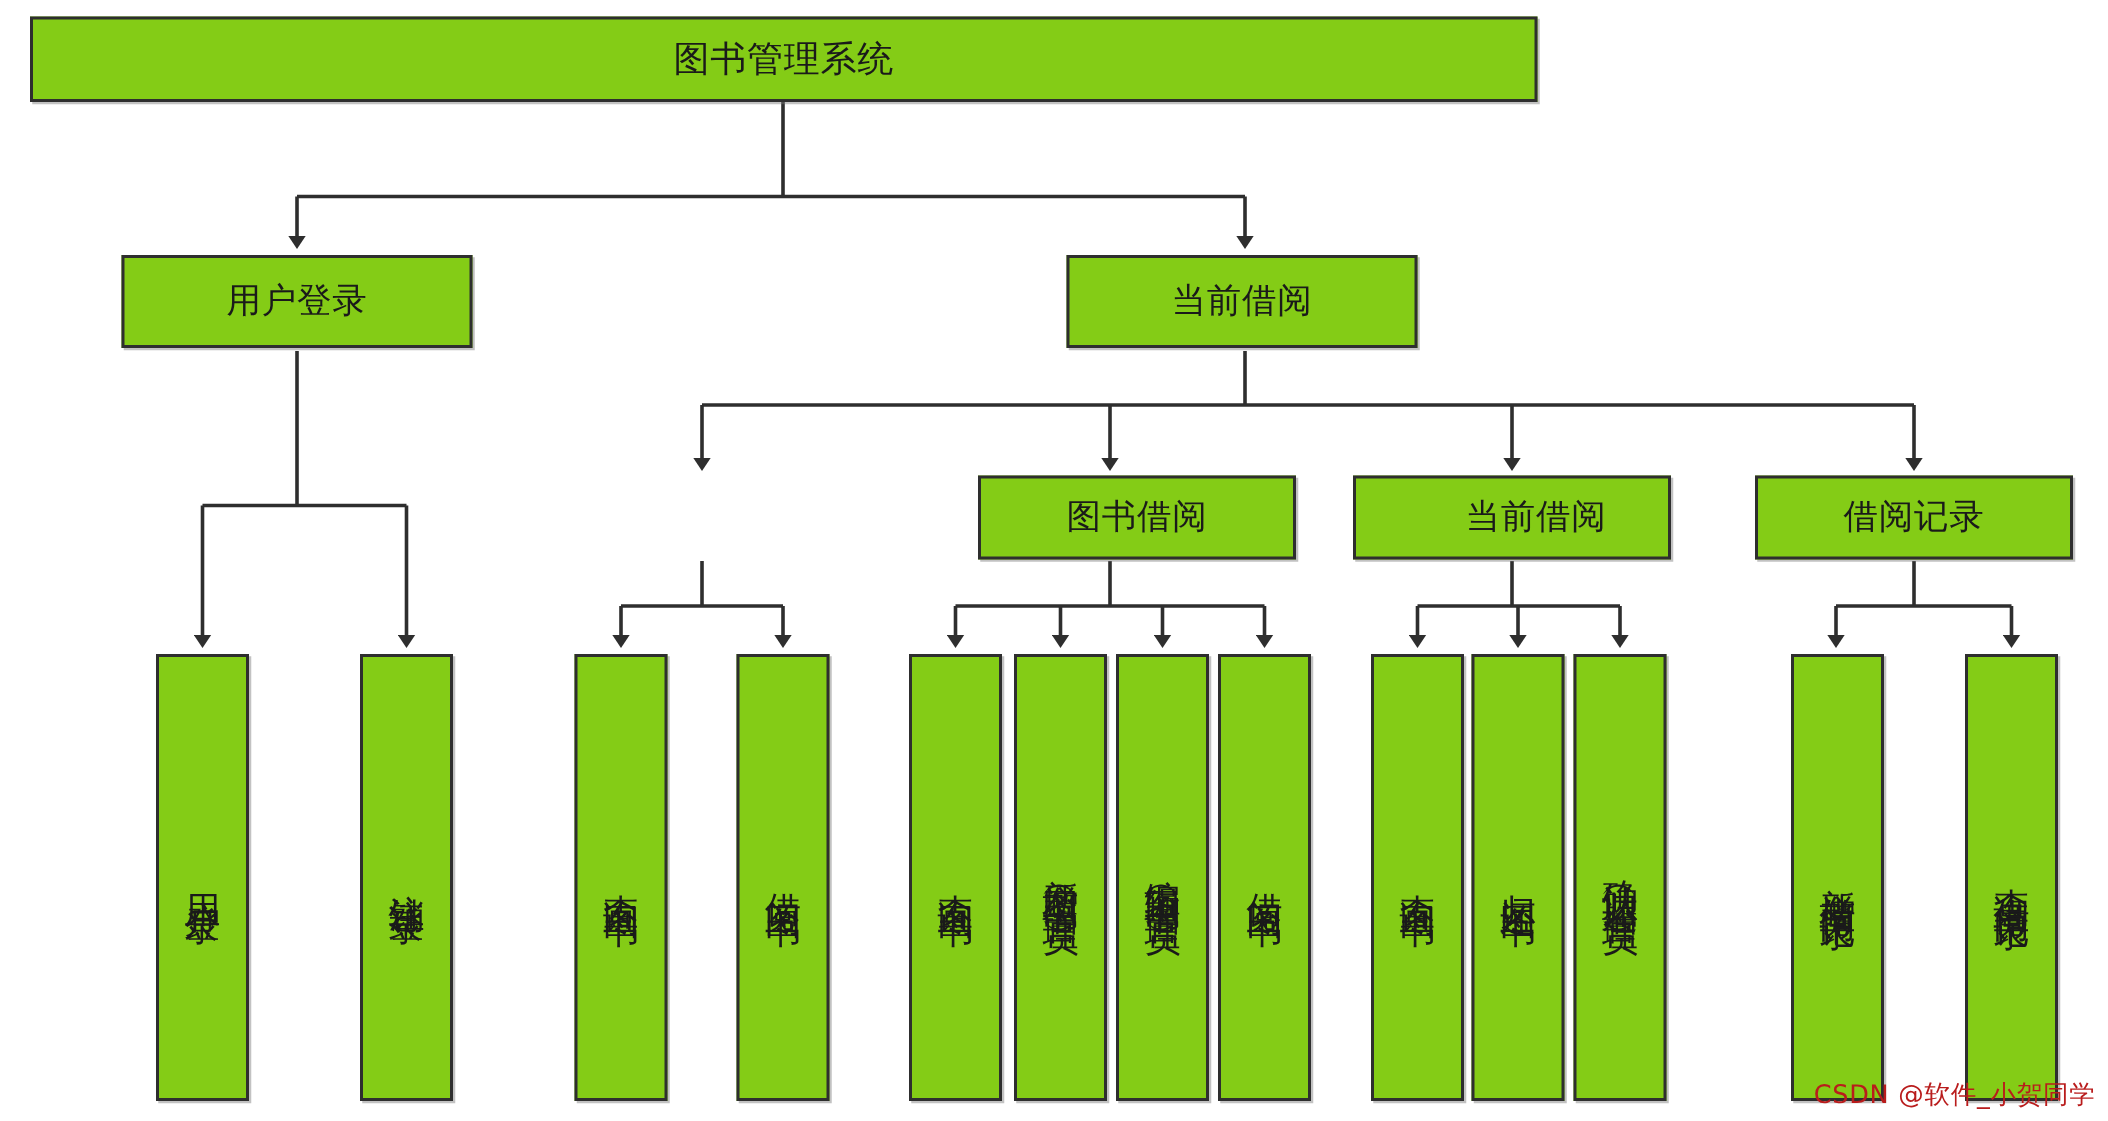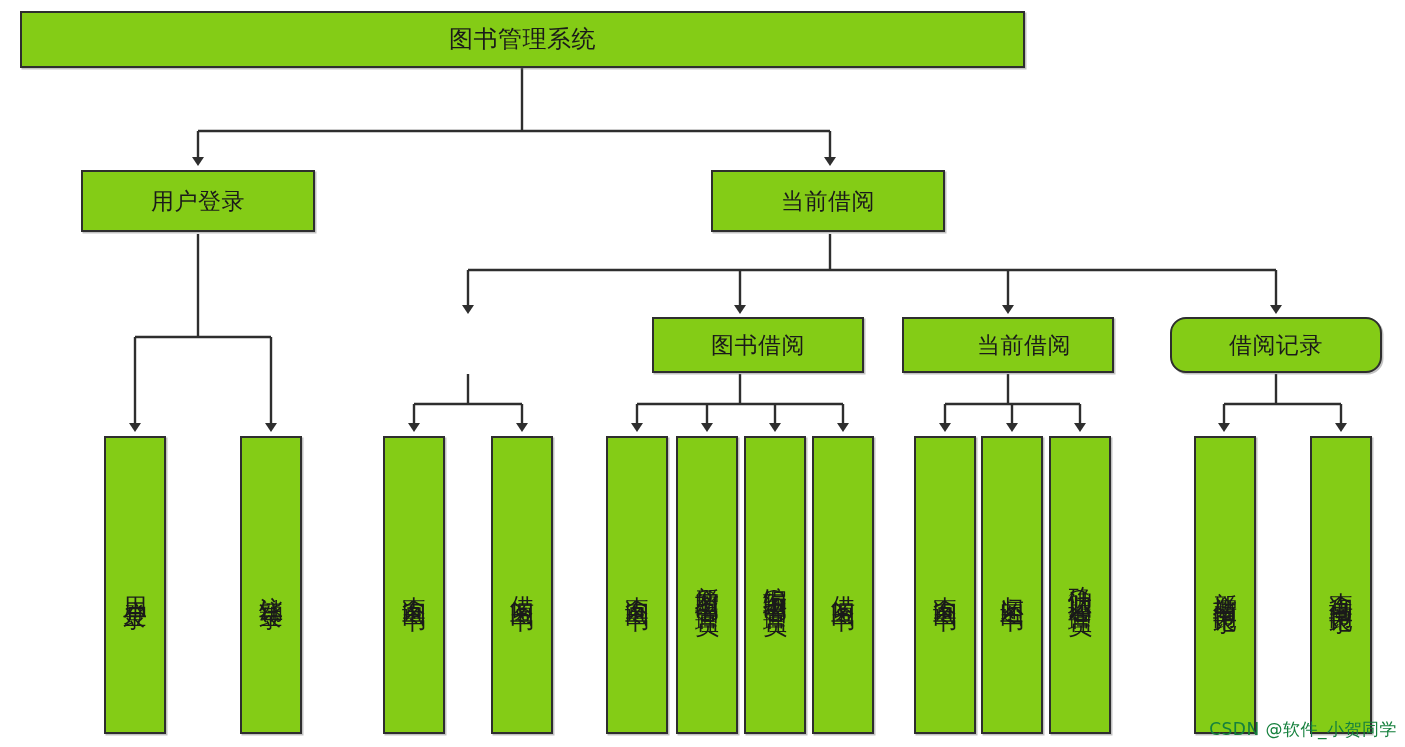--- a/index.html
+++ b/index.html
@@ -49,21 +49,21 @@
     letter-spacing:4px;
     white-space:nowrap;
     max-height:272px;
   }
 
   .watermark{
     position:absolute;
     right:8px;
     bottom:6px;
     font-size:17px;
-    color:#15803d;
+    color:#b91c1c;
     letter-spacing:.5px;
     user-select:none;
     white-space:nowrap;
   }
 </style>
 </head>
 <body>
 
 <div id="stage">
 
@@ -131,21 +131,21 @@
 
 
   <div class="node h-node" style="left:608px;top:317px;width:212px;height:56px;margin-left:44px;">
     <span class="label">图书借阅</span>
   </div>
 
   <div class="node h-node" style="left:902px;top:317px;width:212px;height:56px;padding-left:32px;">
     <span class="label">当前借阅</span>
   </div>
 
-  <div class="node h-node" style="left:1170px;top:317px;width:212px;height:56px;border-radius:16px;">
+  <div class="node h-node" style="left:1170px;top:317px;width:212px;height:56px;">
     <span class="label">借阅记录</span>
   </div>
 
   <div class="node v-node" style="left:104px;top:436px;width:62px;height:298px;">
     <span class="label">用户登录</span>
   </div>
   <div class="node v-node" style="left:240px;top:436px;width:62px;height:298px;">
     <span class="label">注销登录</span>
   </div>
 

